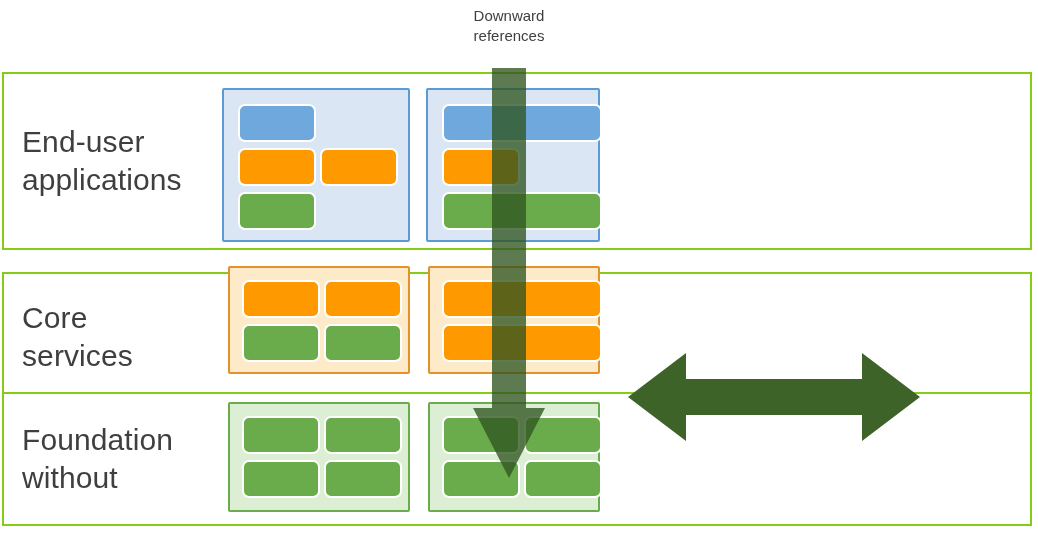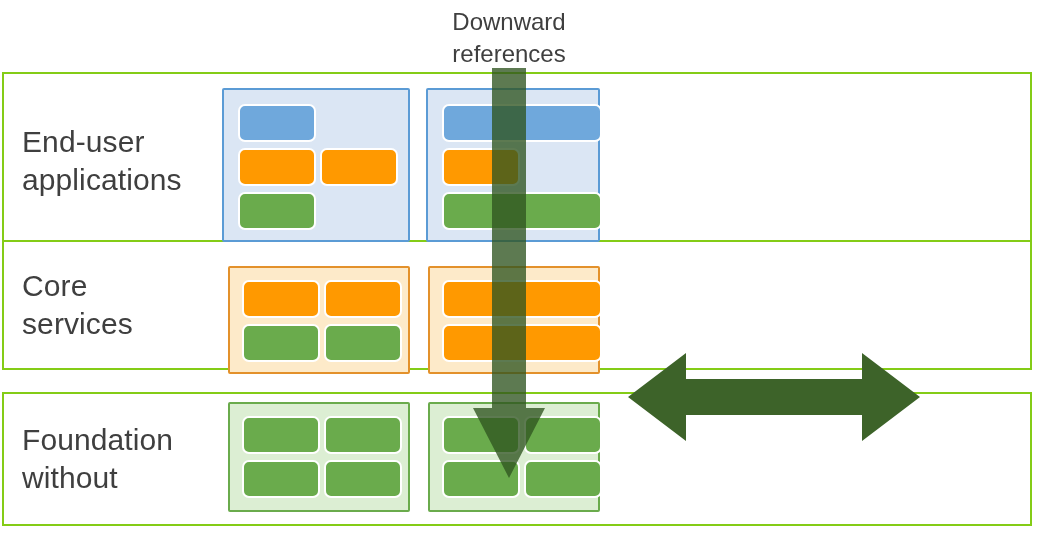--- a/index.html
+++ b/index.html
@@ -22,21 +22,21 @@
   
   .band {
     position: absolute;
     left: 2px;
     width: 1030px;
     border: 2px solid #84cc16;
     background: #ffffff;
     box-sizing: border-box;
   }
   #band-0 { top: 72px;  height: 178px; }
-  #band-1 { top: 240px; height: 130px; padding-left: 33px; }
+  #band-1 { top: 272px; height: 130px; padding-left: 33px; }
   #band-2 { top: 392px; height: 134px; }
 
   .band-label {
     position: absolute;
     left: 18px;
     color: #3f3f3f;
     font-size: 30px;
     line-height: 1.28;
     font-weight: 400;
     letter-spacing: 0.1px;
@@ -74,21 +74,21 @@
     top: 68px;
     width: 88px;
     height: 412px;
     pointer-events: none;
   }
   #downward-arrow svg { display: block; }
 
   .annot {
     position: absolute;
     color: #3f3f3f;
-    font-size: 24px;
+    font-size: 15px;
     line-height: 1.32;
     text-align: center;
     white-space: pre-line;
   }
   #downward-label {
     left: 398px;
     top: 6px;
     width: 222px;
   }
   #side-label {

